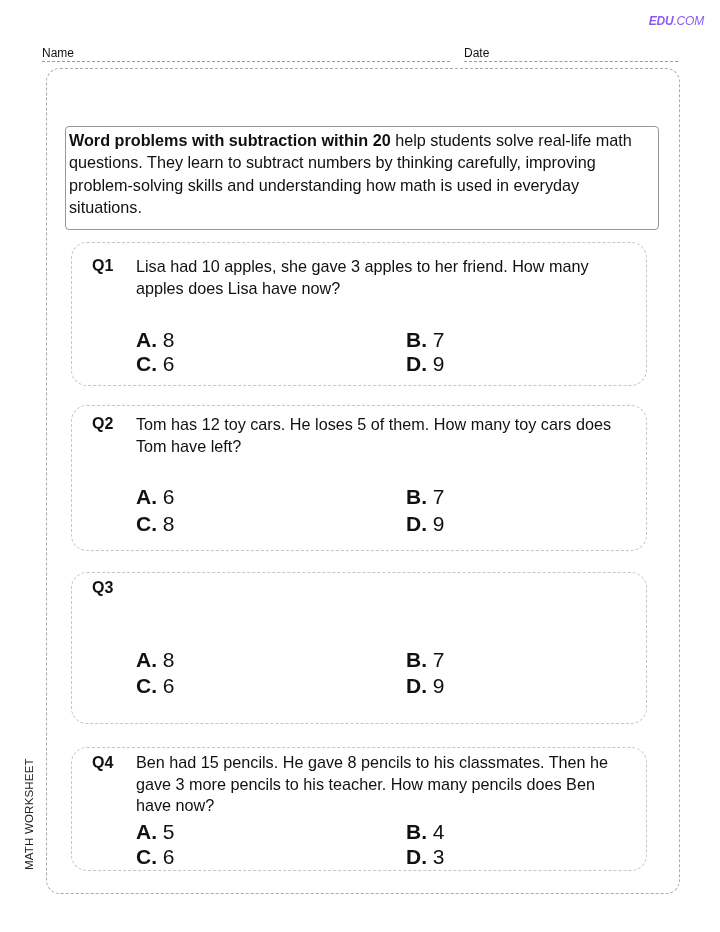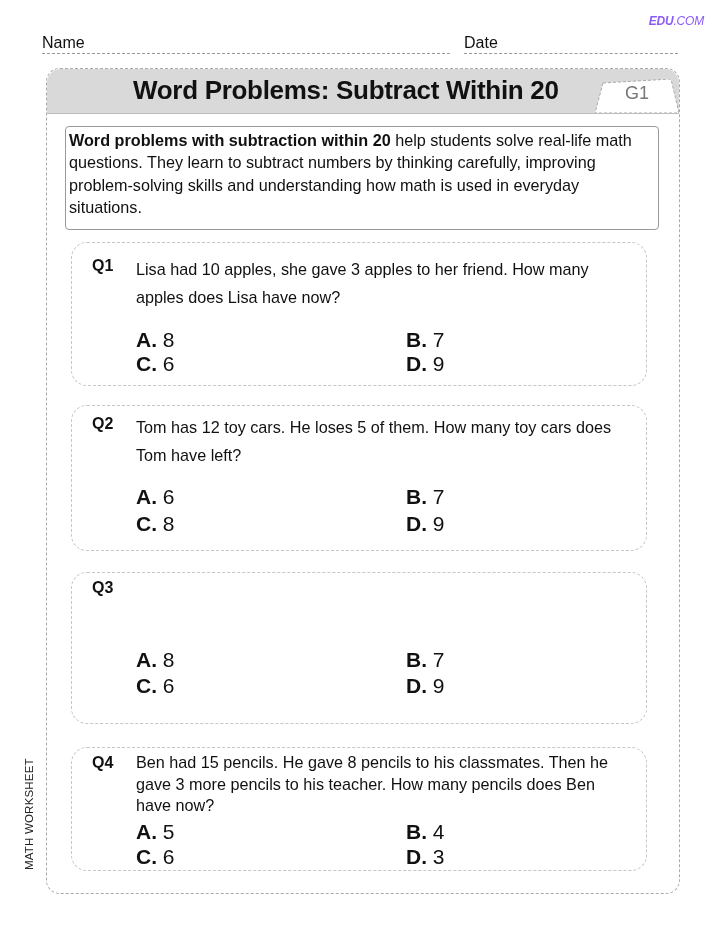--- a/index.html
+++ b/index.html
@@ -1,66 +1,57 @@
 <!DOCTYPE html>
 <html><head>
 <meta charset="utf-8">
 <style>
   html, body { margin:0; padding:0; background:#ffffff; }
   body { width:720px; height:932px; position:relative; overflow:hidden;
          font-family:"Liberation Sans", sans-serif; color:#111; }
   .brand { position:absolute; right:16px; top:14px; font-size:12px; color:#8b5cf6; font-style:italic; letter-spacing:-0.2px; }
   .brand b { font-weight:bold; }
   .namerow { position:absolute; top:30px; left:42px; width:636px; height:24px; }
-  .lbl { position:absolute; top:4px; font-size:16px; color:#111; padding-bottom:1px; border-bottom:1px dashed #9a9a9a; }
+  .lbl { position:absolute; top:16px; font-size:12px; color:#111; padding-bottom:1px; border-bottom:1px dashed #9a9a9a; }
   .lbl.name { left:0; width:408px; }
   .lbl.date { left:422px; width:214px; }
 
   .sheet { position:absolute; left:46px; top:68px; width:632px; height:824px;
            border:1px dashed #aaa; border-radius:14px; }
   .titlebar { position:absolute; left:0; top:0; width:632px; height:44px;
               background:#d9d9d9; border-radius:14px 14px 0 0; border-bottom:1px solid #bdbdbd; }
   .title { position:absolute; left:86px; top:6px; font-size:26px; font-weight:bold; color:#111; letter-spacing:-0.3px; }
   .grade { position:absolute; right:0; top:10px; width:84px; height:34px; }
   .grade svg { position:absolute; left:0; top:0; }
   .grade span { position:absolute; left:0; width:84px; top:4px; text-align:center; font-size:18px; color:#777; }
 
   .intro { position:absolute; left:18px; top:57px; width:586px; padding:2px 3px 10px 3px;
            border:1px solid #999; border-radius:4px; font-size:16.2px; line-height:22.4px; color:#111; }
   .intro b { font-weight:bold; }
 
   .q { position:absolute; left:24px; width:574px; border:1px dashed #c6c6c6; border-radius:16px; }
   .qnum { position:absolute; left:20px; font-size:16px; font-weight:bold; }
-  .qtext { position:absolute; left:64px; width:480px; font-size:16.2px; line-height:28px; color:#111; }
+  .qtext { position:absolute; left:64px; width:480px; font-size:16.2px; line-height:22px; color:#111; }
   .opt { position:absolute; font-size:21px; color:#111; }
   .opt b { font-weight:bold; }
 
   .sidelabel { position:absolute; left:23px; top:870px; transform-origin:0 0; transform:rotate(-90deg);
                font-size:11.5px; color:#222; letter-spacing:0.2px; white-space:nowrap; }
 </style>
 </head>
 <body>
 
 <div class="brand"><b>EDU</b><span>.COM</span></div>
 
 <div class="namerow">
   <div class="lbl name"><span>Name</span></div>
   <div class="lbl date"><span>Date</span></div>
 </div>
 
 <div class="sheet">
-  <div class="titlebar">
-    <div class="title">Word Problems: Subtract Within 20</div>
-    <div class="grade">
-      <svg width="84" height="34">
-        <polygon points="8,4 76,0 84,34 0,34" fill="#ffffff" stroke="#aaa" stroke-dasharray="3,2" stroke-width="1"></polygon>
-      </svg>
-      <span>G1</span>
-    </div>
-  </div>
 
   <div class="intro"><b>Word problems with subtraction within 20</b><span> help students solve real-life math questions. They learn to subtract numbers by thinking carefully, improving problem-solving skills and understanding how math is used in everyday situations.</span></div>
 
   <div class="q" style="top:173px;height:142px;">
     <div class="qnum" style="top:14px;">Q1</div>
     <div class="qtext" style="top:12px;">Lisa had 10 apples, she gave 3 apples to her friend. How many apples does Lisa have now?</div>
     <div class="opt" style="left:64px;top:85px;"><b>A.</b> <span>8</span></div>
     <div class="opt" style="left:334px;top:85px;"><b>B.</b> <span> 7</span></div>
     <div class="opt" style="left:64px;top:109px;"><b>C.</b> <span>6</span></div>
     <div class="opt" style="left:334px;top:109px;"><b>D.</b> <span> 9</span></div>

